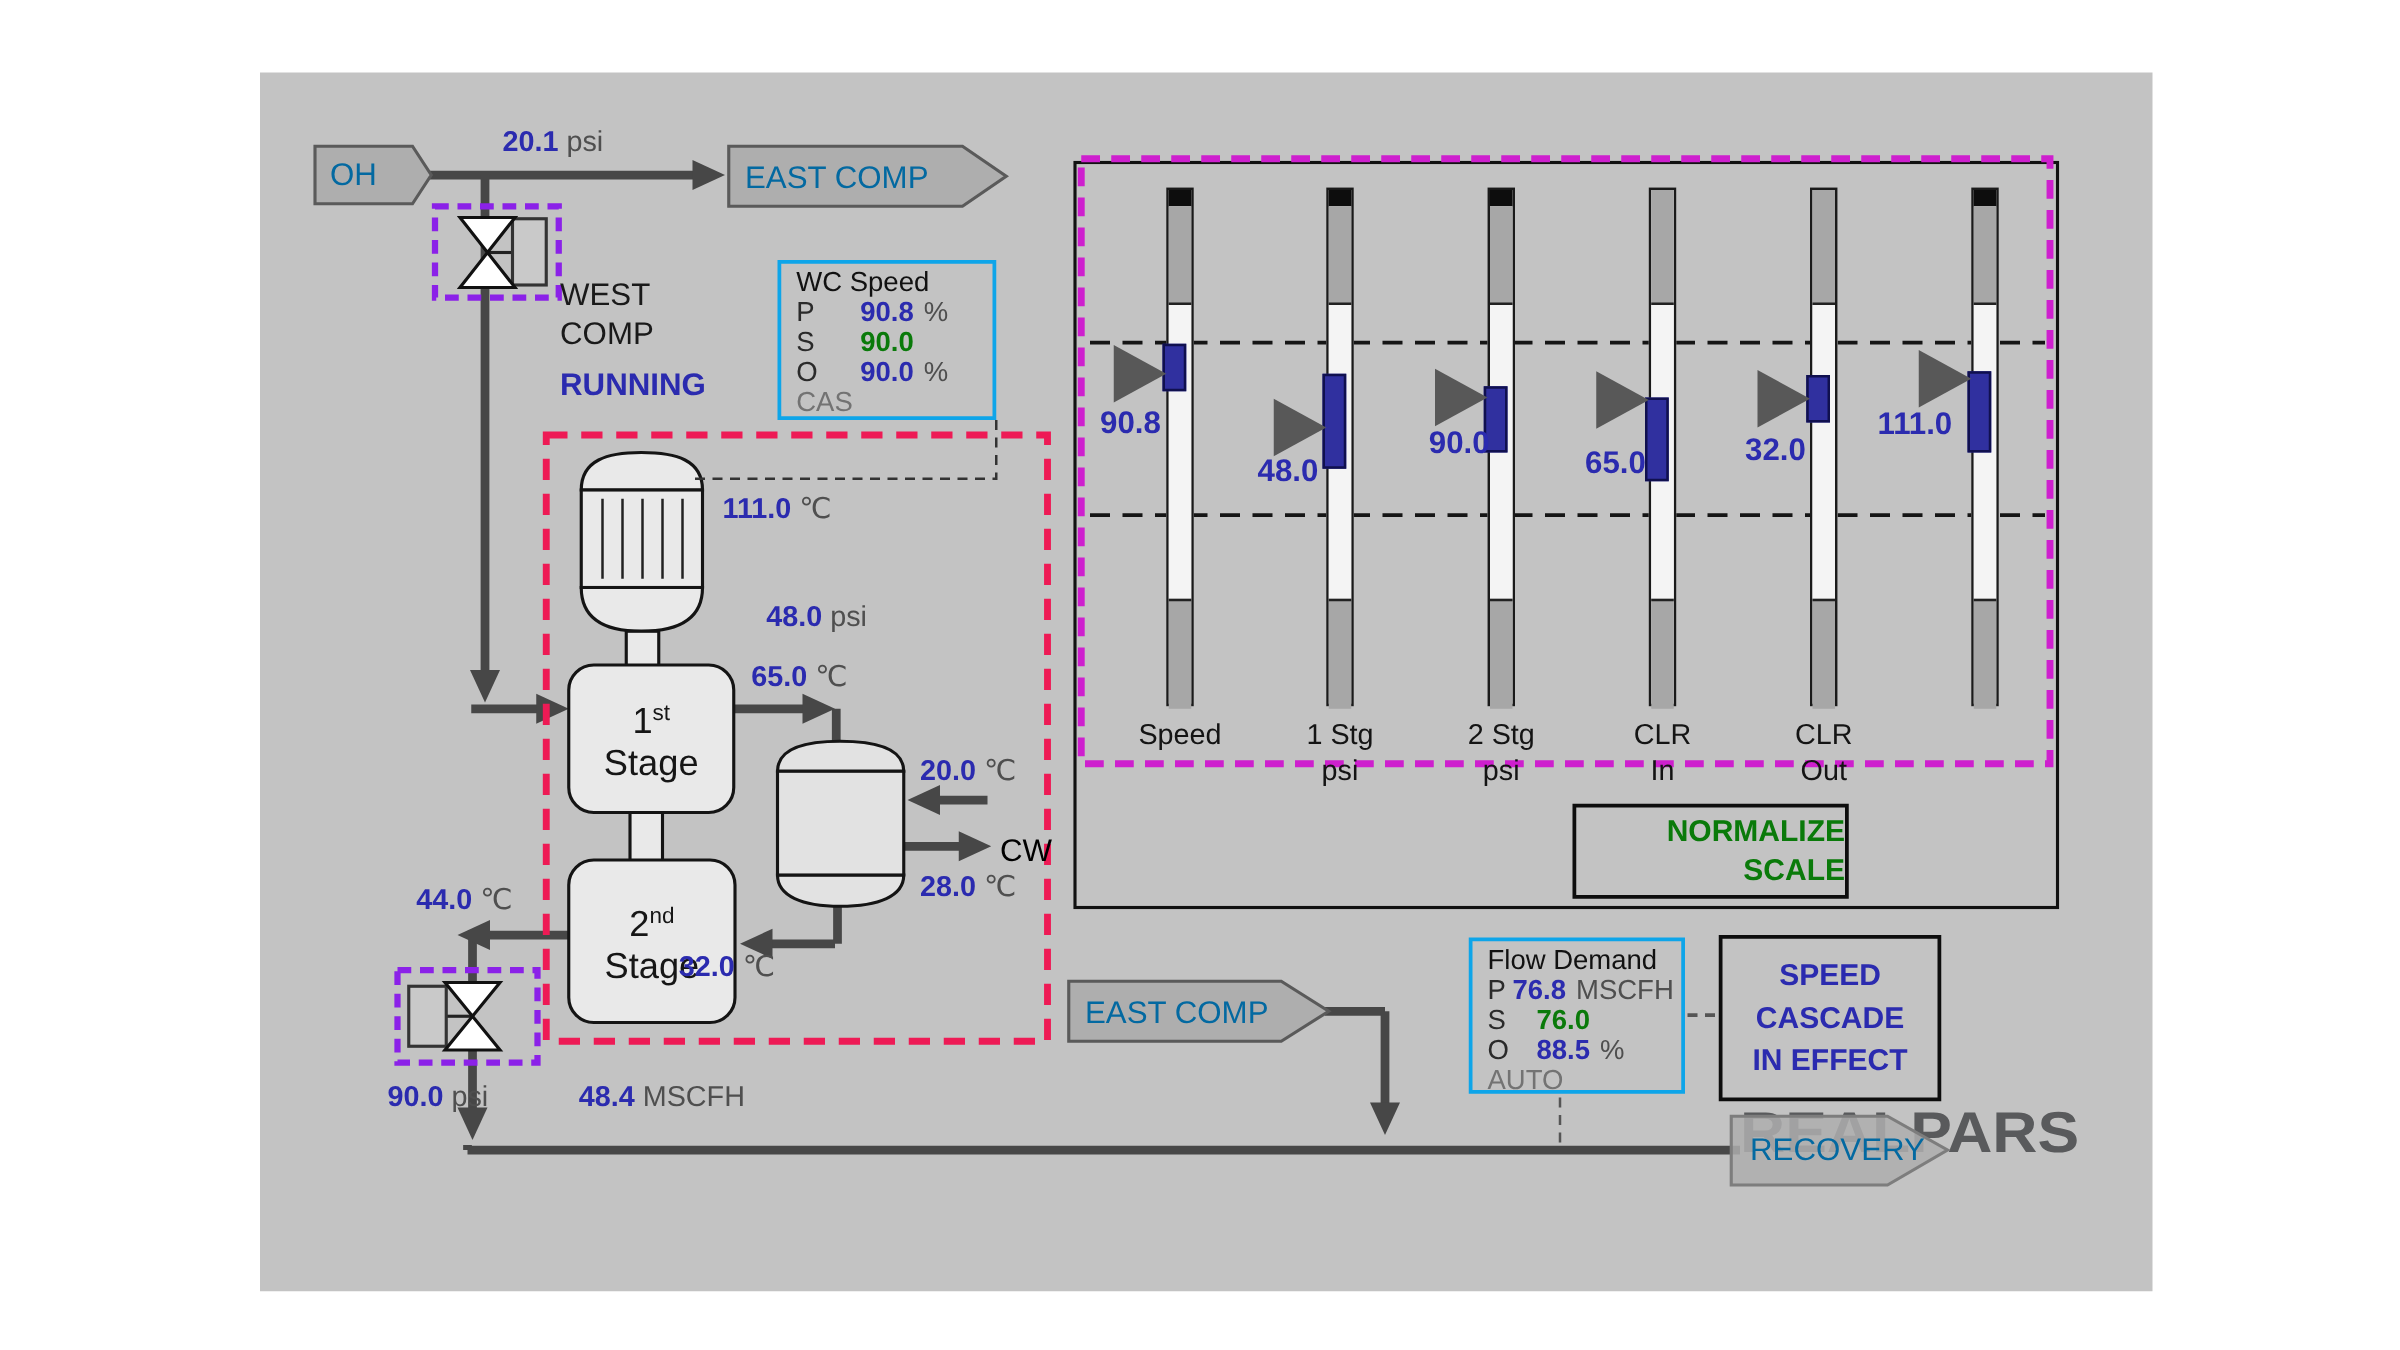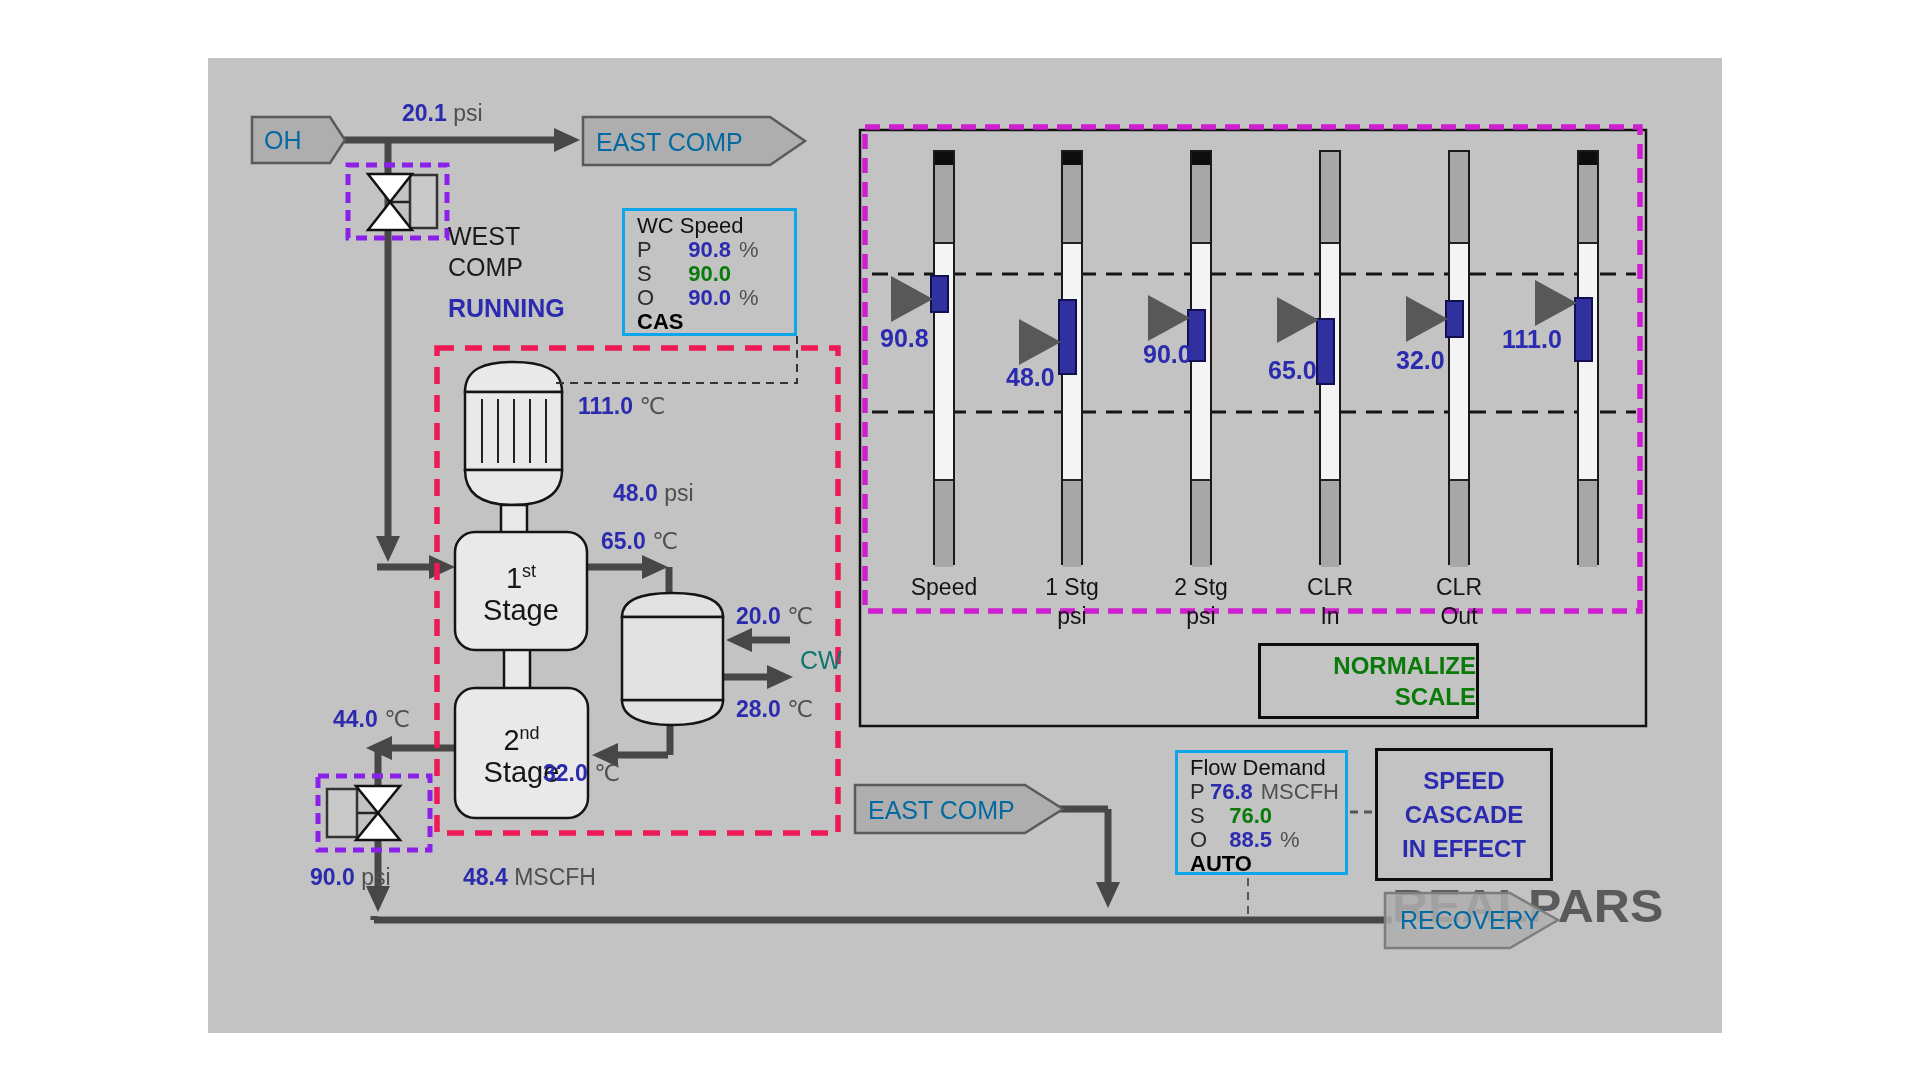--- a/index.html
+++ b/index.html
@@ -5,32 +5,32 @@
   html,body{margin:0;padding:0;background:#fff;}
   .stage{position:relative;width:1920px;height:1080px;background:#ffffff;overflow:hidden;
          font-family:"Liberation Sans","DejaVu Sans",sans-serif;color:#111;}
   .canvas{position:absolute;left:208px;top:58px;width:1514px;height:975px;background:#c3c3c3;}
   .lyr{position:absolute;left:0;top:0;width:1920px;height:1080px;}
   .z1{z-index:1}.z2{z-index:2}.z3{z-index:3}
   .txt{position:absolute;white-space:nowrap;font-size:23px;color:#1a1a1a;}
   .val{color:#2b2baf;font-weight:bold;}
   .grn{color:#0a7a0a;font-weight:bold;}
   .unit{color:#4f4f4f;}
-  .blk{color:#0f766e;}
+  .blk{color:#000000;margin-top:21px;}
   
   .stagebox{position:absolute;display:flex;flex-direction:column;align-items:center;justify-content:center;
             font-size:29px;color:#161616;line-height:33px;border-radius:19px;}
   sup{font-size:18px;}
   
   .panel{position:absolute;border:3px solid #0ea5e9;font-size:22px;line-height:24px;padding:3px 6px 2px 12px;box-sizing:border-box;}
   .p-row{display:flex;align-items:baseline;}
   .p-k{width:24px;color:#2a2a2a;}
   .p-v{width:70px;text-align:right;}
   .p-u{margin-left:8px;}
-  .p-mode{color:#000000;font-weight:bold;}
+  .p-mode{color:#737373;font-weight:normal;}
   
   .gauge{position:absolute;top:140px;width:180px;height:510px;}
   .bar{position:absolute;left:79px;top:10px;width:22px;height:415px;border:2px solid #1a1a1a;box-sizing:border-box;background:#f4f4f4;}
   .cap{height:13px;background:#0d0d0d;}
   .seg-top{height:77px;background:#a7a7a7;border-bottom:2px solid #222;}
   .nocap .seg-top{height:90px;}
   .seg-white{height:235px;background:#f4f4f4;}
   .seg-bot{height:86px;background:#a7a7a7;border-top:2px solid #222;}
   .ind{position:absolute;left:76px;width:19px;background:#30309f;border:2px solid #10104f;box-sizing:border-box;}
   .tri{position:absolute;left:37px;width:0;height:0;border-top:23px solid transparent;border-bottom:23px solid transparent;border-left:42px solid #585858;}

